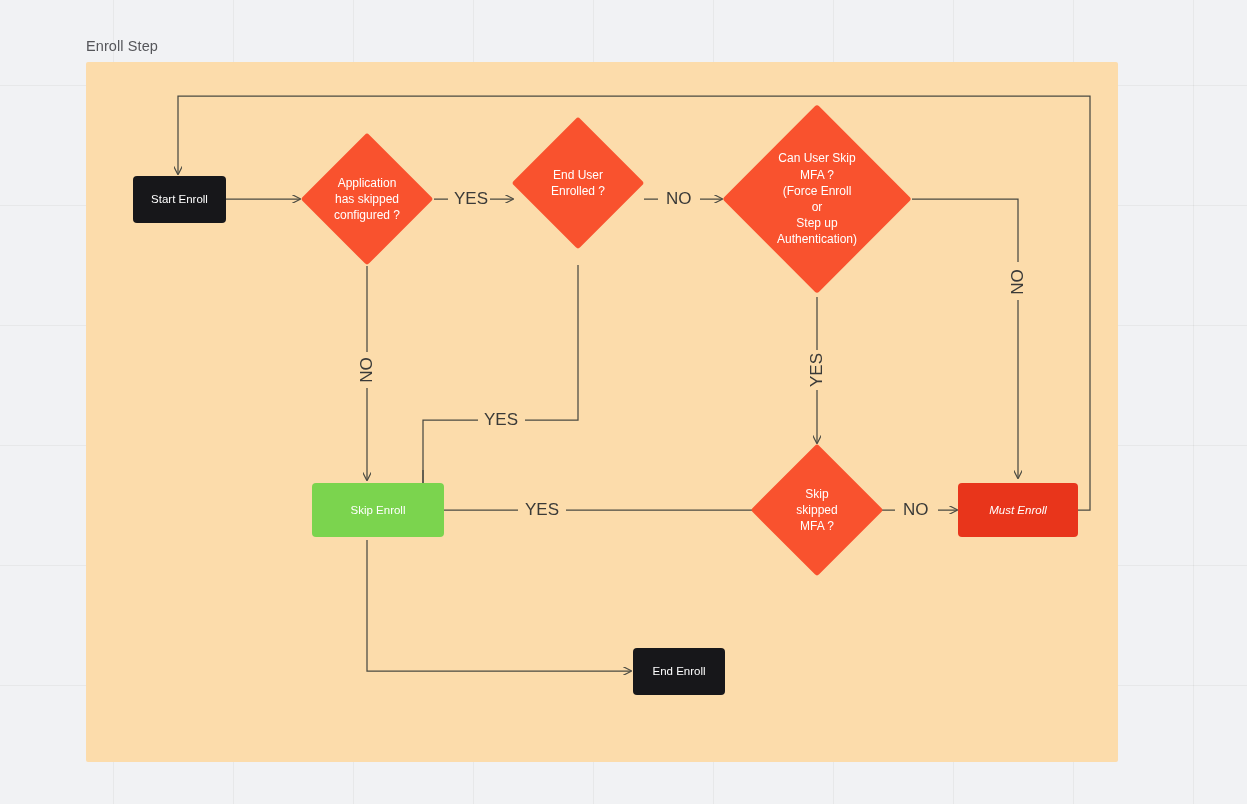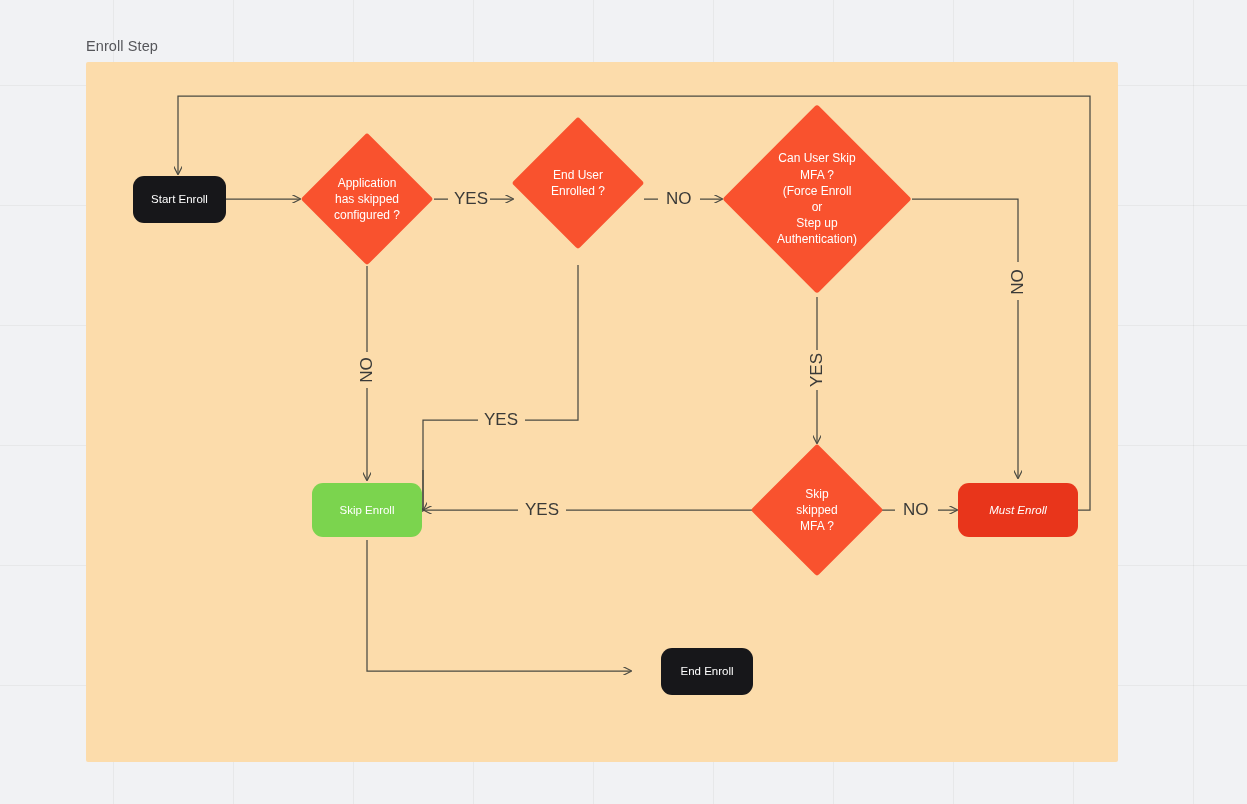--- a/index.html
+++ b/index.html
@@ -25,21 +25,21 @@
     white-space:nowrap;
   }
   #flow-frame{
     position:absolute;left:86px;top:62px;
     width:1032px;height:700px;
     background:#fcdcab;
     border-radius:2px;
   }
   #flow-svg{position:absolute;left:0;top:0;width:1247px;height:804px;}
   .node{position:absolute;display:flex;align-items:center;justify-content:center;text-align:center;color:#fff;}
-  .node-rect{border-radius:11px;}
+  .node-rect{border-radius:4px;}
   .node-label{
     color:#ffffff;line-height:1.22;white-space:pre-line;
     font-family:"Liberation Sans", sans-serif;
   }
   .rect-label{font-size:11.5px;}
   .diamond-wrap{position:absolute;}
   .diamond-shape{position:absolute;inset:0;transform:rotate(45deg);border-radius:3px;}
   .diamond-text{
     position:absolute;inset:0;display:flex;align-items:center;justify-content:center;
     text-align:center;color:#fff;font-size:12px;line-height:1.35;white-space:pre-line;
@@ -123,29 +123,29 @@
 Authentication)</div>
 </div>
 
 <div class="diamond-wrap" style="left:770px;top:463px;width:94px;height:94px;">
   <div class="diamond-shape" style="background:#f9522e;"></div>
   <div class="diamond-text">Skip
 skipped
 MFA ?</div>
 </div>
 
-<div class="node node-rect" style="left:312px;top:483px;width:110px;height:54px;background:#7bd44e;">
+<div class="node node-rect" style="left:312px;top:483px;width:132px;height:54px;background:#7bd44e;">
   <span class="node-label rect-label">Skip Enroll</span>
 </div>
 
 <div class="node node-rect" style="left:958px;top:483px;width:120px;height:54px;background:#e8351b;font-style:italic;">
   <span class="node-label rect-label">Must Enroll</span>
 </div>
 
-<div class="node node-rect" style="left:633px;top:648px;width:92px;height:47px;background:#17171a;margin-left:28px;">
+<div class="node node-rect" style="left:633px;top:648px;width:92px;height:47px;background:#17171a;">
   <span class="node-label rect-label">End Enroll</span>
 </div>
 
 <div class="edge-label" style="left:454px;top:189px;">YES</div>
 
 <div class="edge-label vert" style="left:350px;top:360px;width:34px;text-align:center;">NO</div>
 
 <div class="edge-label" style="left:666px;top:189px;">NO</div>
 
 <div class="edge-label" style="left:484px;top:410px;">YES</div>

